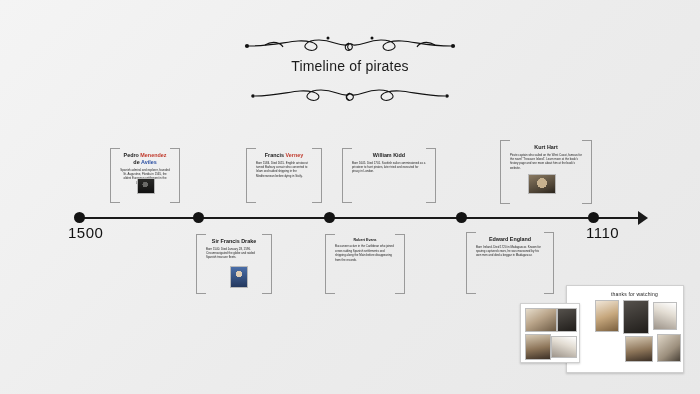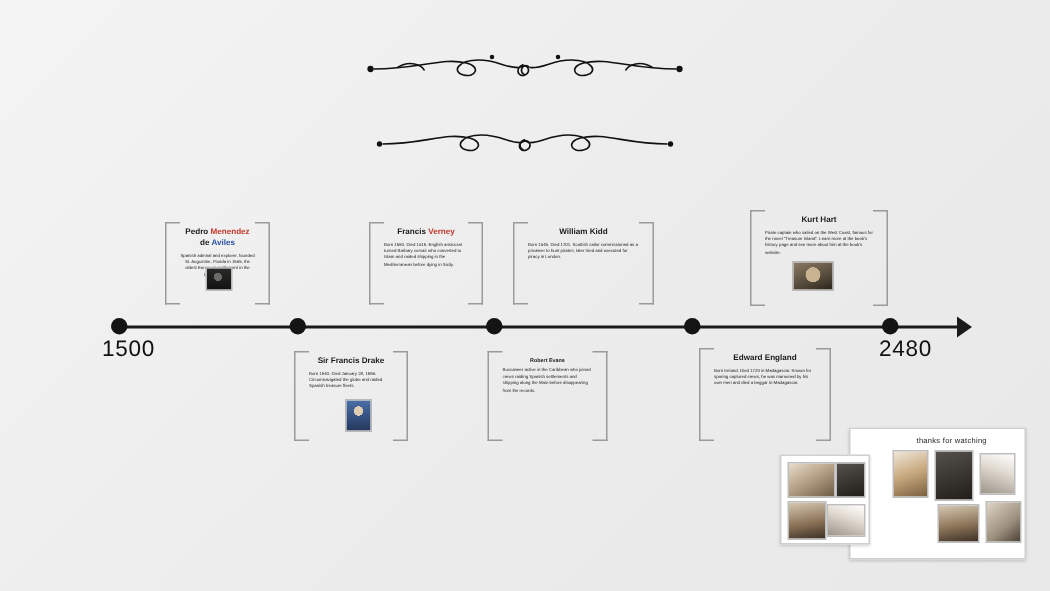--- a/index.html
+++ b/index.html
@@ -173,20 +173,21 @@
       </g>
       <g fill="#111">
         <circle cx="22" cy="14" r="2.1"></circle>
         <circle cx="228" cy="14" r="2.1"></circle>
         <circle cx="103" cy="6" r="1.5"></circle>
         <circle cx="147" cy="6" r="1.5"></circle>
       </g>
     </svg>
   </div>
 
+  <div class="title">Timeline of pirates</div>
 
   <div class="flourish bottom">
     <svg viewBox="0 0 250 26" xmlns="http://www.w3.org/2000/svg">
       <g fill="none" stroke="#111" stroke-width="1.1">
         <path d="M30 12 C58 12, 72 4, 88 8 C98 10.5, 94 18, 86 16 C78 14, 82 6, 96 6 C110 6, 114 12, 123 11"></path>
         <path d="M220 12 C192 12, 178 4, 162 8 C152 10.5, 156 18, 164 16 C172 14, 168 6, 154 6 C140 6, 136 12, 127 11"></path>
         <path d="M123 11 C127 7, 131 14, 126 16 C121 18, 119 11, 125 9"></path>
         <path d="M127 11 C123 7, 119 14, 124 16"></path>
       </g>
       <g fill="#111">
@@ -199,21 +200,21 @@
   <div class="axis"></div>
   <div class="axis-arrow"></div>
 
   <div class="axis-dot" style="left:74px;"></div>
   <div class="axis-dot" style="left:193px;"></div>
   <div class="axis-dot" style="left:324px;"></div>
   <div class="axis-dot" style="left:456px;"></div>
   <div class="axis-dot" style="left:588px;"></div>
 
   <div class="axis-label" style="left:68px;text-align:center;">1500</div>
-  <div class="axis-label" style="left:586px;">2480</div>
+  <div class="axis-label" style="left:586px;">1110</div>
 
   <div class="frame" style="left:110px;top:148px;width:70px;height:55px;">
     <div class="brk l"></div>
     <div class="brk r"></div>
     <div class="body">
       <div class="f-title">
         <span>Pedro </span><span class="red">Menendez</span><span> de </span><span class="blue">Aviles</span>
       </div>
       <div class="f-text center">Spanish admiral and explorer, founded St. Augustine, Florida in 1565, the oldest European settlement in the United States.</div>
       <div class="thumb dark" style="left:17px;top:26px;width:16px;height:14px;"></div>

